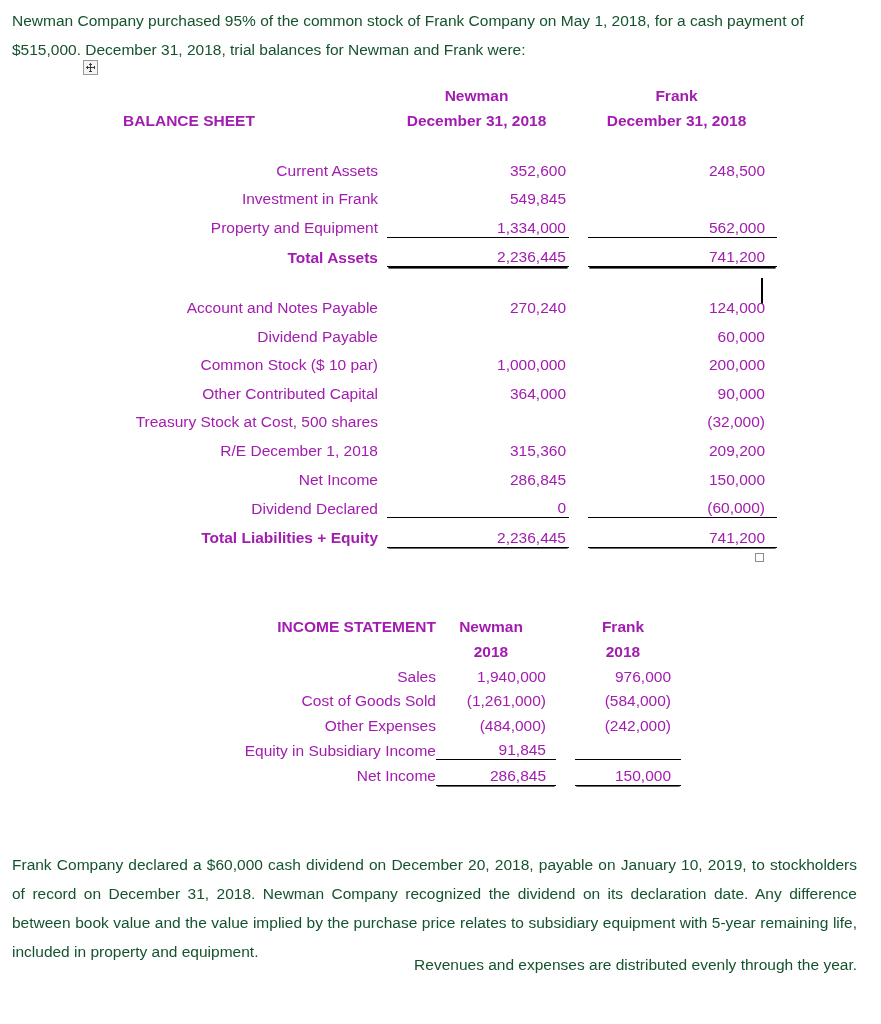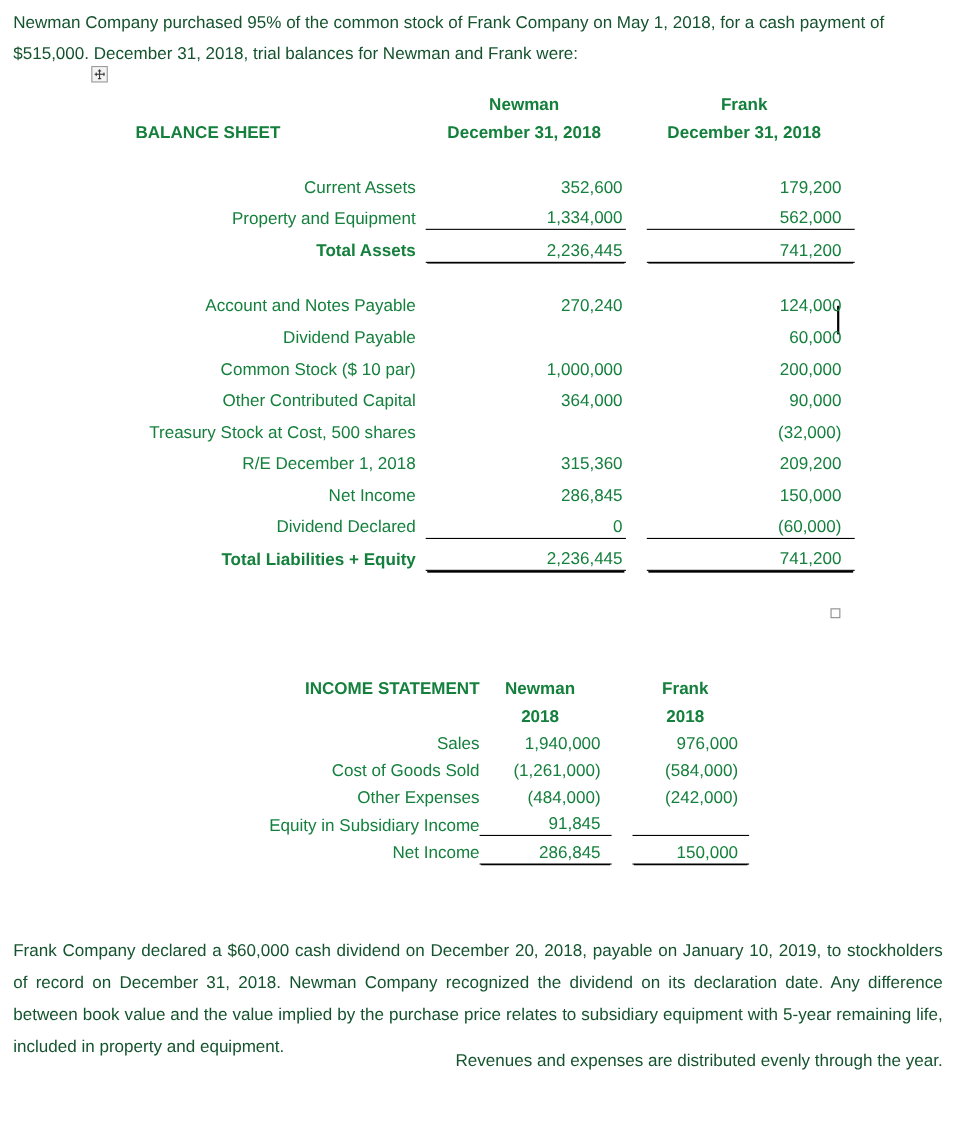--- a/index.html
+++ b/index.html
@@ -96,21 +96,21 @@
     border: 1px solid #8c8c8c;
     background: #ffffff;
     box-sizing: border-box;
   }
 
   
   .stmt {
     position: absolute;
     border-collapse: collapse;
     font-size: 15.5px;
-    color: #15803d;
+    color: #a21caf;
     padding-left: 20px;
   }
   .stmt td {
     padding: 0;
     vertical-align: bottom;
     white-space: nowrap;
   }
   .lbl {
     text-align: right;
   }
@@ -197,21 +197,28 @@
         <td></td>
         <td></td>
         <td></td>
       </tr>
 
       <tr class="drow">
         <td class="c-label lbl">Current Assets</td>
         <td class="c-gap1"></td>
         <td class="c-newman num">352,600</td>
         <td class="c-gap2"></td>
-        <td class="c-frank num">179,200</td>
+        <td class="c-frank num">248,500</td>
+      </tr>
+      <tr class="drow">
+        <td class="c-label lbl">Investment in Frank</td>
+        <td class="c-gap1"></td>
+        <td class="c-newman num">549,845</td>
+        <td class="c-gap2"></td>
+        <td class="c-frank num"></td>
       </tr>
       <tr class="drow">
         <td class="c-label lbl">Property and Equipment</td>
         <td class="c-gap1"></td>
         <td class="c-newman num rule-single">1,334,000</td>
         <td class="c-gap2"></td>
         <td class="c-frank num rule-single">562,000</td>
       </tr>
       <tr class="drow">
         <td class="c-label right bold">Total Assets</td>

